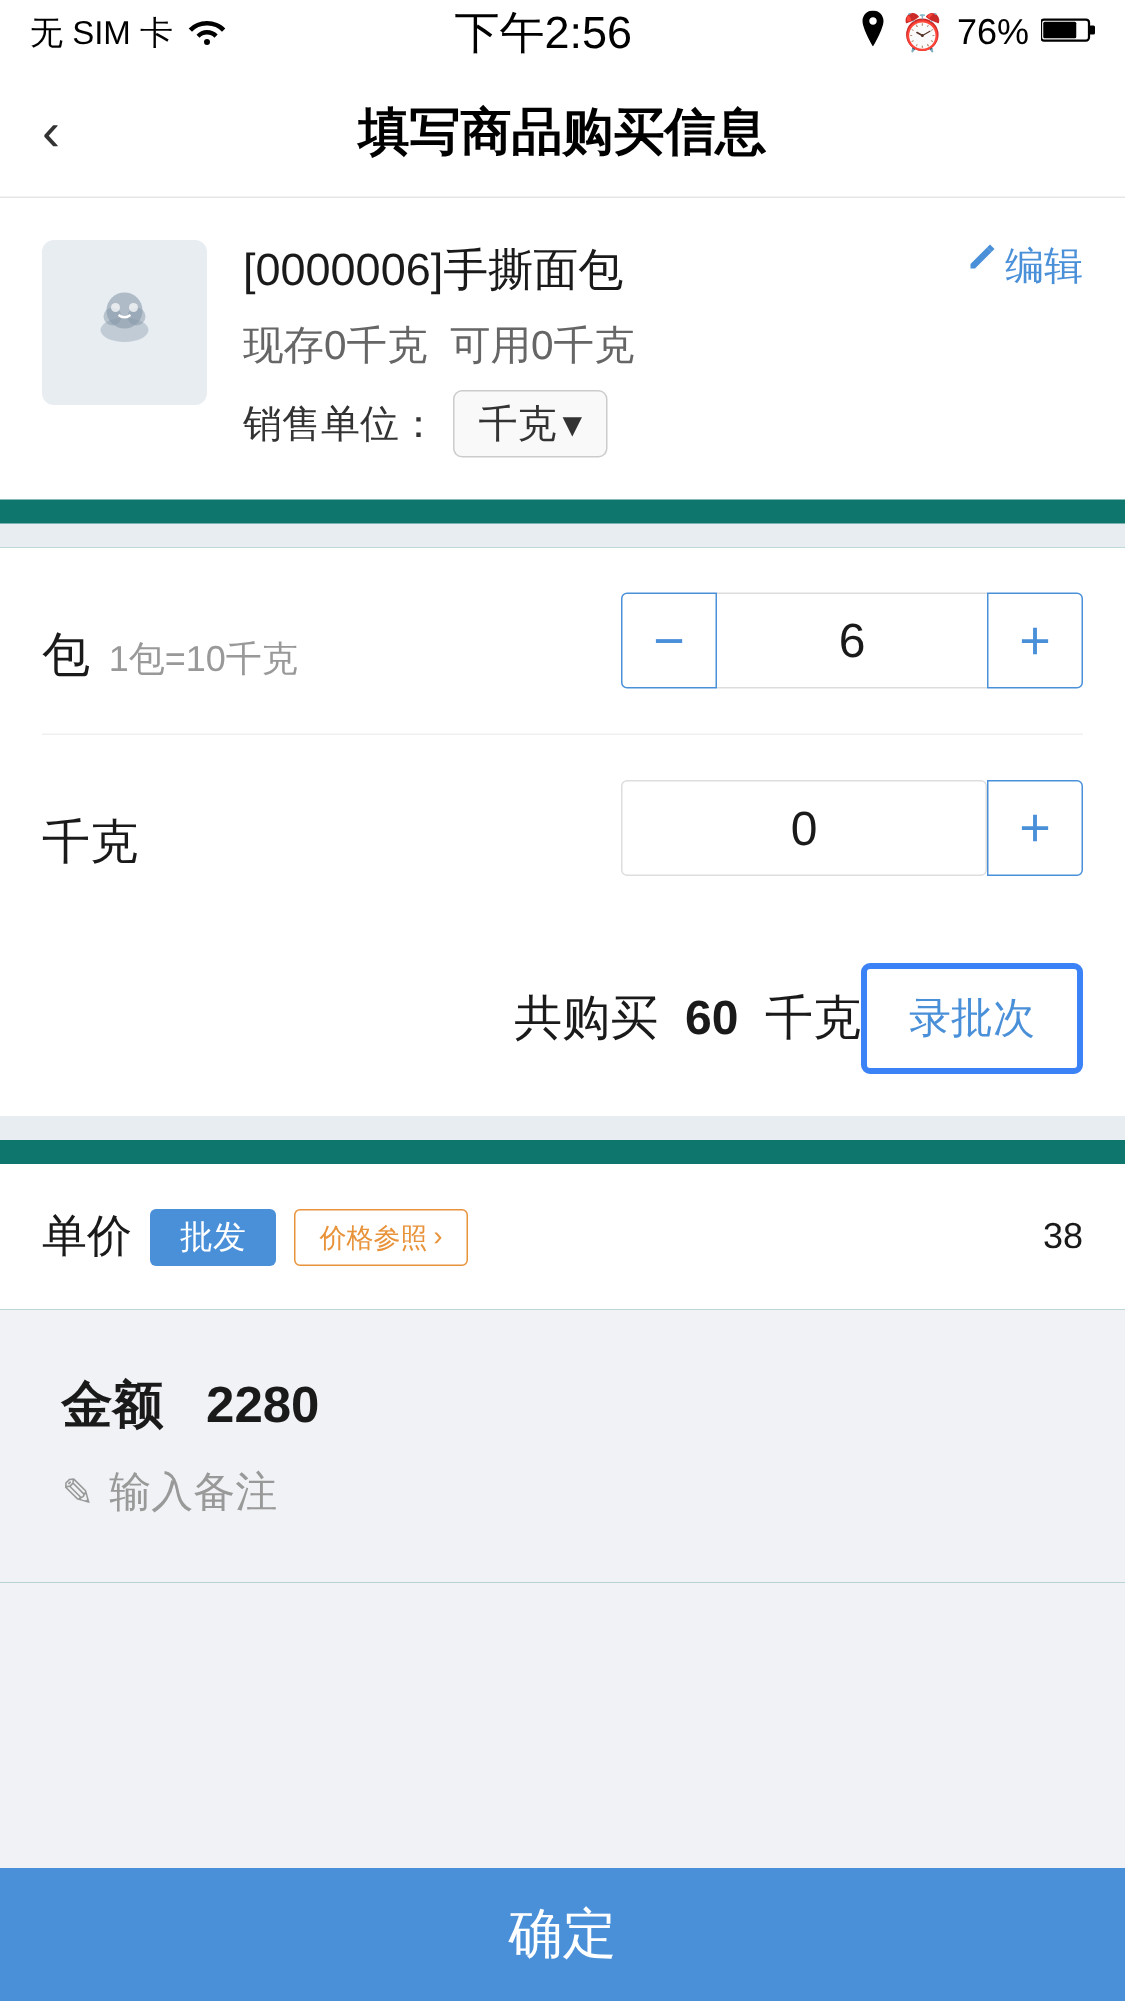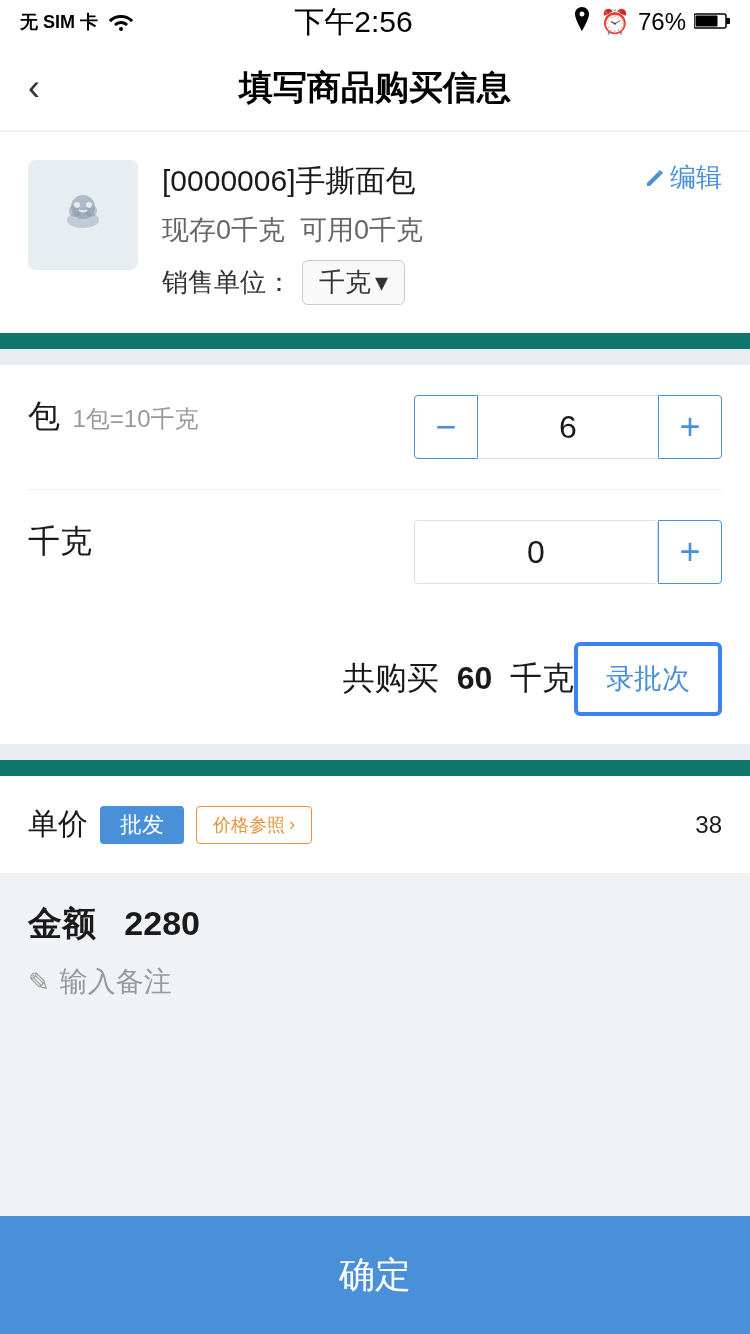--- a/index.html
+++ b/index.html
@@ -15,21 +15,21 @@
     
     .status-bar {
       height: 44px;
       background: #fff;
       display: flex;
       align-items: center;
       justify-content: space-between;
       padding: 0 20px;
       font-size: 28px;
     }
-    .status-left { display: flex; align-items: center; gap: 9px; font-size: 18px; color: #000; font-weight: bold; }
+    .status-left { display: flex; align-items: center; gap: 9px; font-size: 22px; color: #000; }
     .status-center { font-size: 30px; font-weight: 500; color: #000; }
     .status-right { display: flex; align-items: center; gap: 8px; font-size: 24px; color: #000; }
 
     
     .nav-bar {
       height: 88px;
       background: #fff;
       display: flex;
       align-items: center;
       justify-content: center;
@@ -65,21 +65,21 @@
       border-radius: 8px;
       display: flex;
       align-items: center;
       justify-content: center;
       flex-shrink: 0;
     }
     .product-image svg { width: 60px; height: 60px; }
     .product-info { flex: 1; }
     .product-header { display: flex; justify-content: space-between; align-items: flex-start; }
     .product-name { font-size: 30px; color: #1a1a1a; font-weight: 500; line-height: 1.4; }
-    .edit-btn { font-size: 26px; color: #4a90d9; white-space: nowrap; display: flex; align-items: center; gap: 4px; }
+    .edit-btn { font-size: 26px; color: #4a90d9; white-space: nowrap; display: flex; gap: 4px; }
     .product-stock { font-size: 27px; color: #666; margin-top: 10px; }
     .product-unit { display: flex; align-items: center; gap: 10px; font-size: 26px; color: #333; margin-top: 12px; }
     .unit-badge {
       border: 1px solid #ccc;
       border-radius: 6px;
       padding: 4px 16px;
       font-size: 26px;
       color: #333;
       background: #f9f9f9;
       display: flex;
@@ -93,21 +93,21 @@
       background: #e8edf2;
     }
 
     
     .input-section {
       background: #fff;
       padding: 0 28px;
     }
     .input-row {
       display: flex;
-      align-items: flex-start;
+      align-items: flex-end;
       justify-content: space-between;
       padding: 30px 0;
       border-bottom: 1px solid #f0f0f0;
     }
     .input-row:last-child { border-bottom: none; }
     .input-label {
       font-size: 32px;
       color: #1a1a1a;
       font-weight: 500;
     }
@@ -233,21 +233,21 @@
       background: #f0f2f5;
       height: 280px;
     }
 
     
     .confirm-btn {
       position: fixed;
       bottom: 0;
       left: 0;
       width: 750px;
-      height: 118px;
+      height: 89px;
       background: #4a90d9;
       color: #fff;
       font-size: 36px;
       font-weight: 500;
       display: flex;
       align-items: center;
       justify-content: center;
       cursor: pointer;
     }
 
@@ -375,21 +375,21 @@
       <span class="price-label">单价</span>
       <span class="price-tag">批发</span>
       <div class="price-ref-btn">
         <span>价格参照</span>
         <span>›</span>
       </div>
     </div>
     <div class="price-value">38</div>
   </div>
 
-  <div style="background:#f0f2f5; padding: 28px;">
+  <div style="background:#f0f2f5; padding: 41px;">
     <div class="amount-row">
       <span>金额</span>
       &nbsp;
       <span>2280</span>
     </div>
     <div class="note-row">
       <span style="font-size:26px; color:#999;">✎</span>
       <span style="font-size:28px; color:#999;">输入备注</span>
     </div>
   </div>

